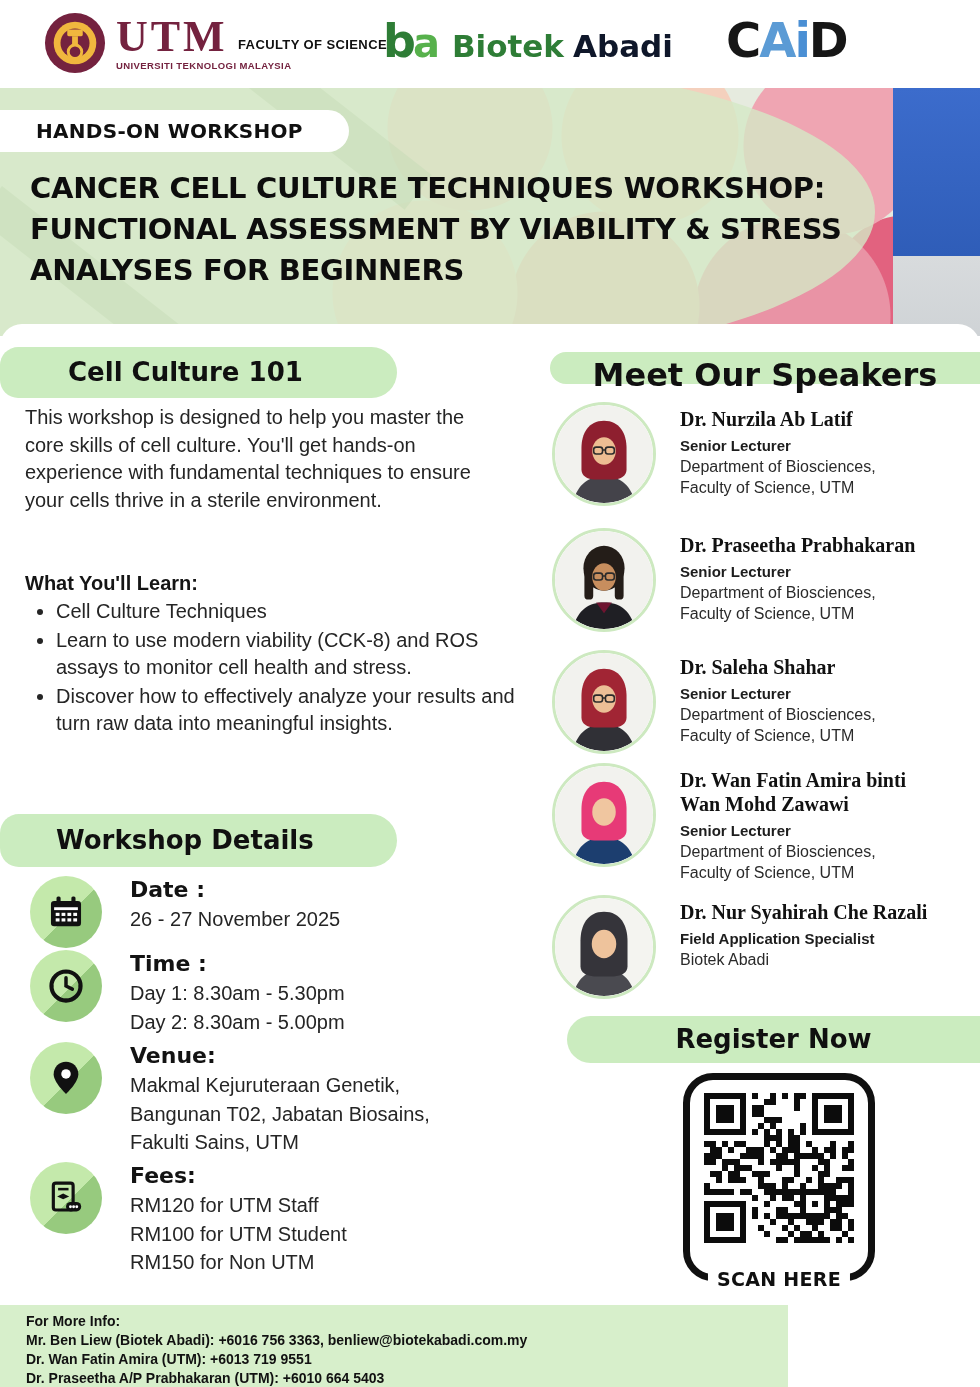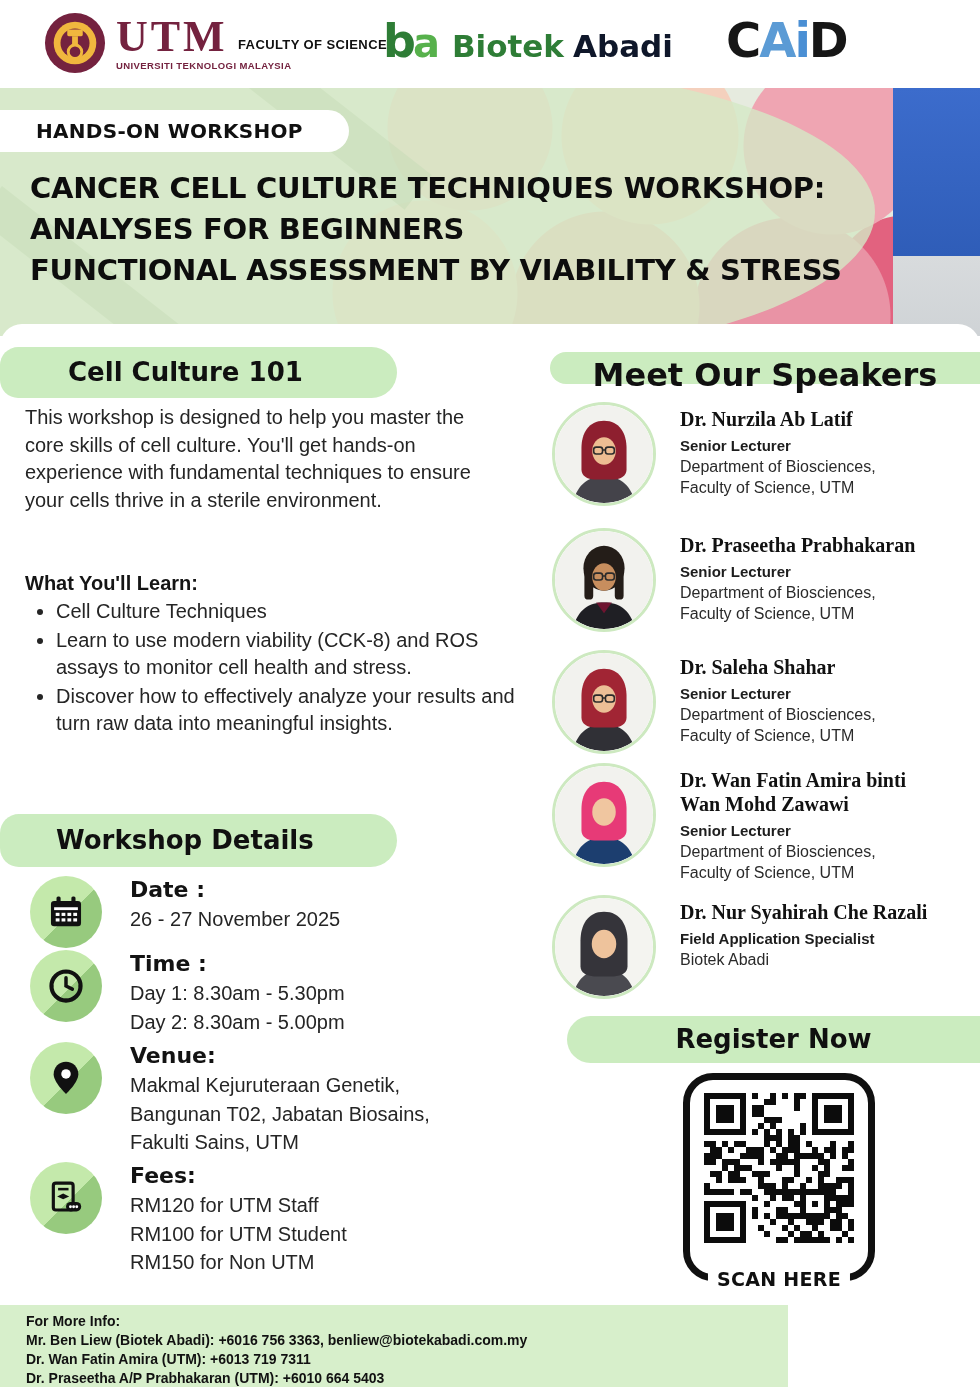--- a/index.html
+++ b/index.html
@@ -146,22 +146,22 @@
   </div>
 
   <div class="hero">
     <div class="hero-photo"></div>
     <div class="streak s1"></div>
     <div class="streak s2"></div>
     <div class="hero-overlay"></div>
     <div class="badge">HANDS-ON WORKSHOP</div>
     <h1 class="title">
       <span>CANCER CELL CULTURE TECHNIQUES WORKSHOP:</span>
+      <span>FUNCTIONAL ASSESSMENT BY VIABILITY &amp; STRESS</span>
       <span>ANALYSES FOR BEGINNERS</span>
-      <span>FUNCTIONAL ASSESSMENT BY VIABILITY &amp; STRESS</span>
     </h1>
   </div>
   <div class="content-top"></div>
 
   <div class="pill pill-about">Cell Culture 101</div>
   <p class="desc">This workshop is designed to help you master the core skills of cell culture. You'll get hands-on experience with fundamental techniques to ensure your cells thrive in a sterile environment.</p>
   <div class="learn-h">What You'll Learn:</div>
   <ul class="learn">
     <li>Cell Culture Techniques</li>
     <li>Learn to use modern viability (CCK-8) and ROS assays to monitor cell health and stress.</li>
@@ -732,17 +732,17 @@
         <rect x="20" y="24" width="1.03" height="1.03" fill="#0c0c0c"></rect>
         <rect x="22" y="24" width="1.03" height="1.03" fill="#0c0c0c"></rect>
         <rect x="24" y="24" width="1.03" height="1.03" fill="#0c0c0c"></rect>
       </svg>
     <div class="scan">SCAN HERE</div>
   </div>
 
   <div class="footer">
     <div class="f-h">For More Info:</div>
     <div class="f-l">Mr. Ben Liew (Biotek Abadi): +6016 756 3363, benliew@biotekabadi.com.my</div>
-    <div class="f-l">Dr. Wan Fatin Amira (UTM): +6013 719 7311</div>
+    <div class="f-l">Dr. Wan Fatin Amira (UTM): +6013 719 9551</div>
     <div class="f-l">Dr. Praseetha A/P Prabhakaran (UTM): +6010 664 5403</div>
   </div>
 
 </div>
 
 </body></html>

